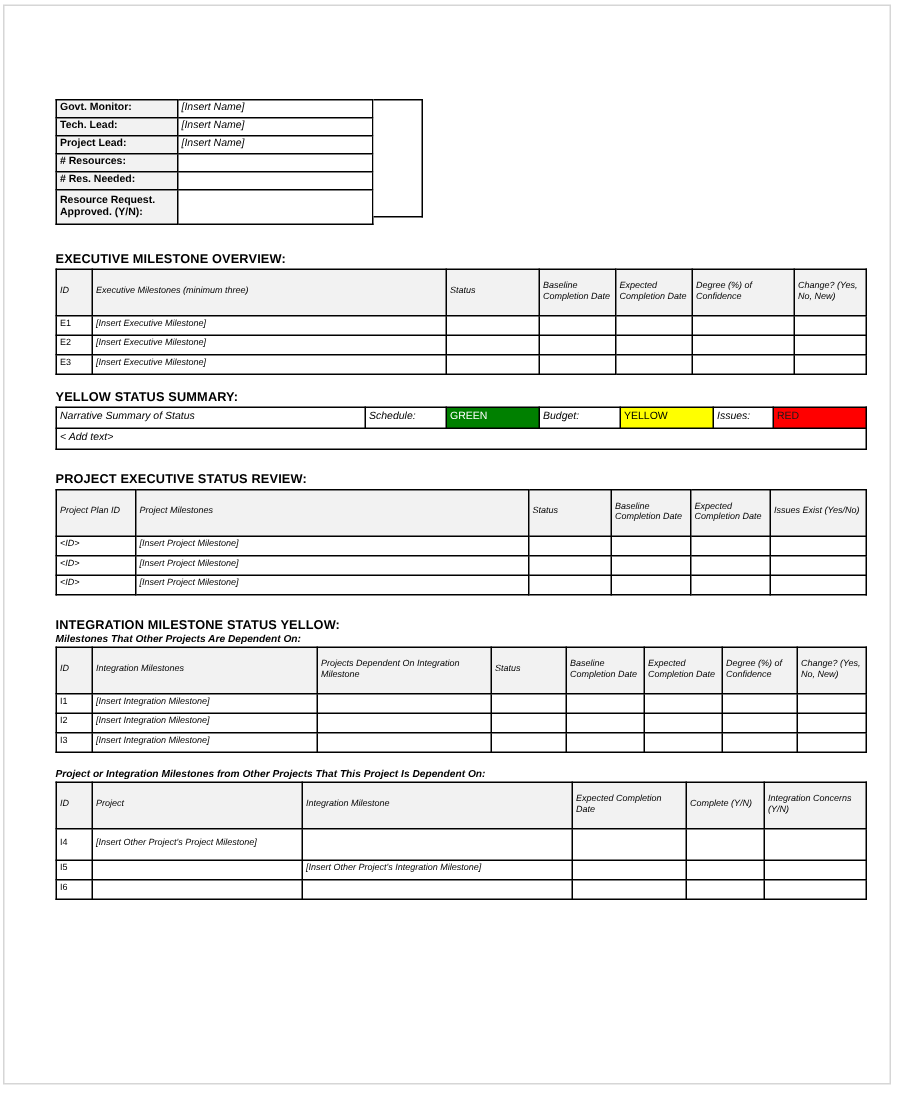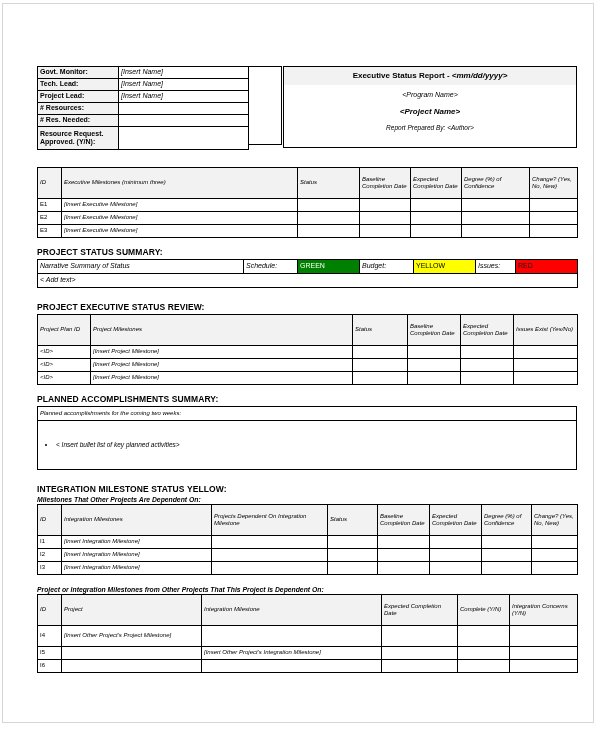--- a/index.html
+++ b/index.html
@@ -260,32 +260,25 @@
         </tr>
         <tr>
           <td class="lbl" style="height:22px;">Resource Request. Approved. (Y/N):</td>
           <td class="val"></td>
         </tr>
       </tbody>
         </table>
 
       <div class="info-pad"></div>
 
-      <div class="exec-panel">
-        <div class="exec-title-bar"><span>Executive Status Report - </span><span class="dt">&lt;mm/dd/yyyy&gt;</span></div>
-        <div class="exec-body">
-          <div class="prog-name">&lt;Program Name&gt;</div>
-          <div class="proj-name">&lt;Project Name&gt;</div>
-          <div class="prep-by">Report Prepared By: &lt;Author&gt;</div>
-        </div>
-      </div>
 
     </div>
 
     <div class="blk">
+      <div class="section-title">EXECUTIVE MILESTONE OVERVIEW:</div>
       <table class="grid">
         <colgroup>
           <col style="width:24px">
             <col style="width:236px">
             <col style="width:62px">
           <col style="width:51px">
             <col style="width:51px">
             <col style="width:68px">
             <col style="width:48px">
         </colgroup>
@@ -324,21 +317,21 @@
           <td></td>
           <td></td>
           <td></td>
           <td></td>
         </tr>
       </tbody>
         </table>
     </div>
 
     <div class="blk">
-      <div class="section-title">PROJECT STATUS SUMMARY:</div>
+      <div class="section-title">YELLOW STATUS SUMMARY:</div>
       <table class="grid status">
         <colgroup>
           <col style="width:206px">
             <col style="width:54px">
             <col style="width:62px">
           <col style="width:54px">
             <col style="width:62px">
             <col style="width:40px">
             <col style="width:62px">
         </colgroup>
@@ -400,37 +393,20 @@
           <td class="ital">[Insert Project Milestone]</td>
           <td></td>
           <td></td>
           <td></td>
           <td></td>
         </tr>
       </tbody>
         </table>
     </div>
 
-    <div class="blk">
-      <div class="section-title">PLANNED ACCOMPLISHMENTS SUMMARY:</div>
-      <table class="grid">
-        <tbody>
-            <tr>
-          <td class="pa-head">Planned accomplishments for the coming two weeks:</td>
-        </tr>
-        <tr>
-          <td class="pa-body">
-            <ul>
-              <li>&lt; Insert bullet list of key planned activities&gt;</li>
-            </ul>
-          </td>
-        </tr>
-      </tbody>
-        </table>
-    </div>
 
     <div class="blk-lg">
       <div class="section-title">INTEGRATION MILESTONE STATUS YELLOW:</div>
       <div class="sub-title">Milestones That Other Projects Are Dependent On:</div>
       <table class="grid">
         <colgroup>
           <col style="width:24px">
             <col style="width:150px">
             <col style="width:116px">
             <col style="width:50px">

